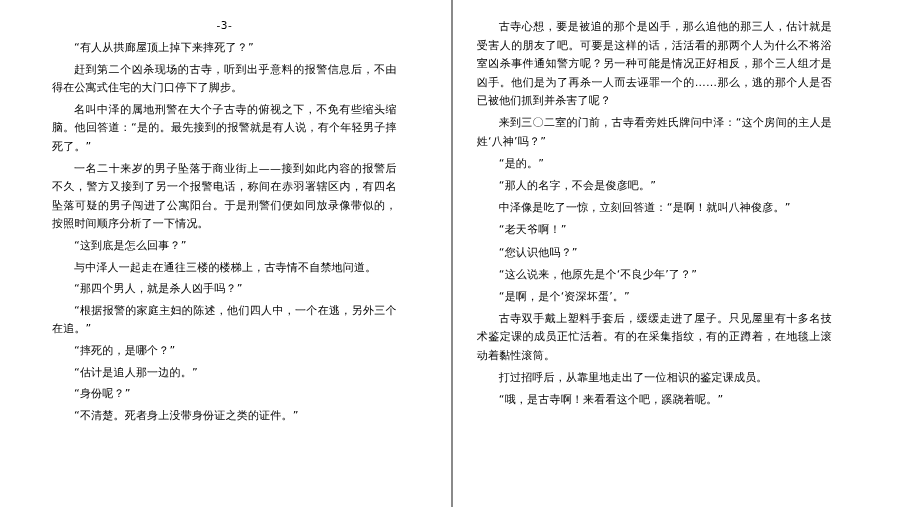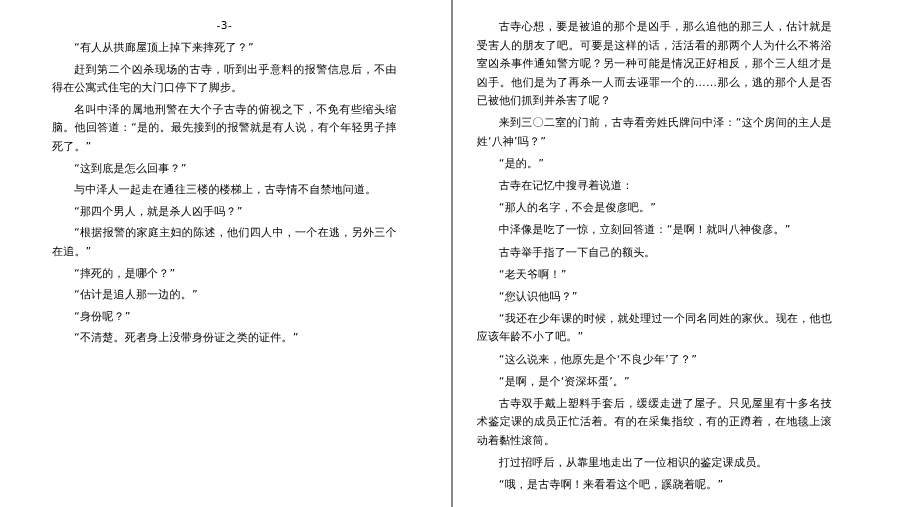--- a/index.html
+++ b/index.html
@@ -65,43 +65,41 @@
 </head>
 <body>
 
 <div class="page">
 
   <div class="column col-left">
     <div class="page-number">-3-</div>
     <p class="para">“有人从拱廊屋顶上掉下来摔死了？”</p>
     <p class="para">赶到第二个凶杀现场的古寺，听到出乎意料的报警信息后，不由得在公寓式住宅的大门口停下了脚步。</p>
     <p class="para">名叫中泽的属地刑警在大个子古寺的俯视之下，不免有些缩头缩脑。他回答道：“是的。最先接到的报警就是有人说，有个年轻男子摔死了。”</p>
+    <p class="para">一名二十来岁的男子坠落于商业街上——接到如此内容的报警后不久，警方又接到了另一个报警电话，称间在赤羽署辖区内，有四名坠落可疑的男子闯进了公寓阳台。于是刑警们便如同放录像带似的，按照时间顺序分析了一下情况。</p>
     <p class="para">“这到底是怎么回事？”</p>
     <p class="para">与中泽人一起走在通往三楼的楼梯上，古寺情不自禁地问道。</p>
     <p class="para">“那四个男人，就是杀人凶手吗？”</p>
     <p class="para">“根据报警的家庭主妇的陈述，他们四人中，一个在逃，另外三个在追。”</p>
     <p class="para">“摔死的，是哪个？”</p>
     <p class="para">“估计是追人那一边的。”</p>
     <p class="para">“身份呢？”</p>
     <p class="para">“不清楚。死者身上没带身份证之类的证件。”</p>
   </div>
 
   <div class="gutter"></div>
 
   <div class="column col-right">
     <p class="para">古寺心想，要是被追的那个是凶手，那么追他的那三人，估计就是受害人的朋友了吧。可要是这样的话，活活看的那两个人为什么不将浴室凶杀事件通知警方呢？另一种可能是情况正好相反，那个三人组才是凶手。他们是为了再杀一人而去诬罪一个的……那么，逃的那个人是否已被他们抓到并杀害了呢？</p>
     <p class="para">来到三〇二室的门前，古寺看旁姓氏牌问中泽：“这个房间的主人是姓‘八神’吗？”</p>
     <p class="para">“是的。”</p>
-    <p class="para">古寺在记忆中搜寻着说道：</p>
     <p class="para">“那人的名字，不会是俊彦吧。”</p>
     <p class="para">中泽像是吃了一惊，立刻回答道：“是啊！就叫八神俊彦。”</p>
-    <p class="para">古寺举手指了一下自己的额头。</p>
     <p class="para">“老天爷啊！”</p>
     <p class="para">“您认识他吗？”</p>
-    <p class="para">“我还在少年课的时候，就处理过一个同名同姓的家伙。现在，他也应该年龄不小了吧。”</p>
     <p class="para">“这么说来，他原先是个‘不良少年’了？”</p>
     <p class="para">“是啊，是个‘资深坏蛋’。”</p>
     <p class="para">古寺双手戴上塑料手套后，缓缓走进了屋子。只见屋里有十多名技术鉴定课的成员正忙活着。有的在采集指纹，有的正蹲着，在地毯上滚动着黏性滚筒。</p>
     <p class="para">打过招呼后，从靠里地走出了一位相识的鉴定课成员。</p>
     <p class="para">“哦，是古寺啊！来看看这个吧，蹊跷着呢。”</p>
   </div>
 
 </div>
 
 </body></html>

